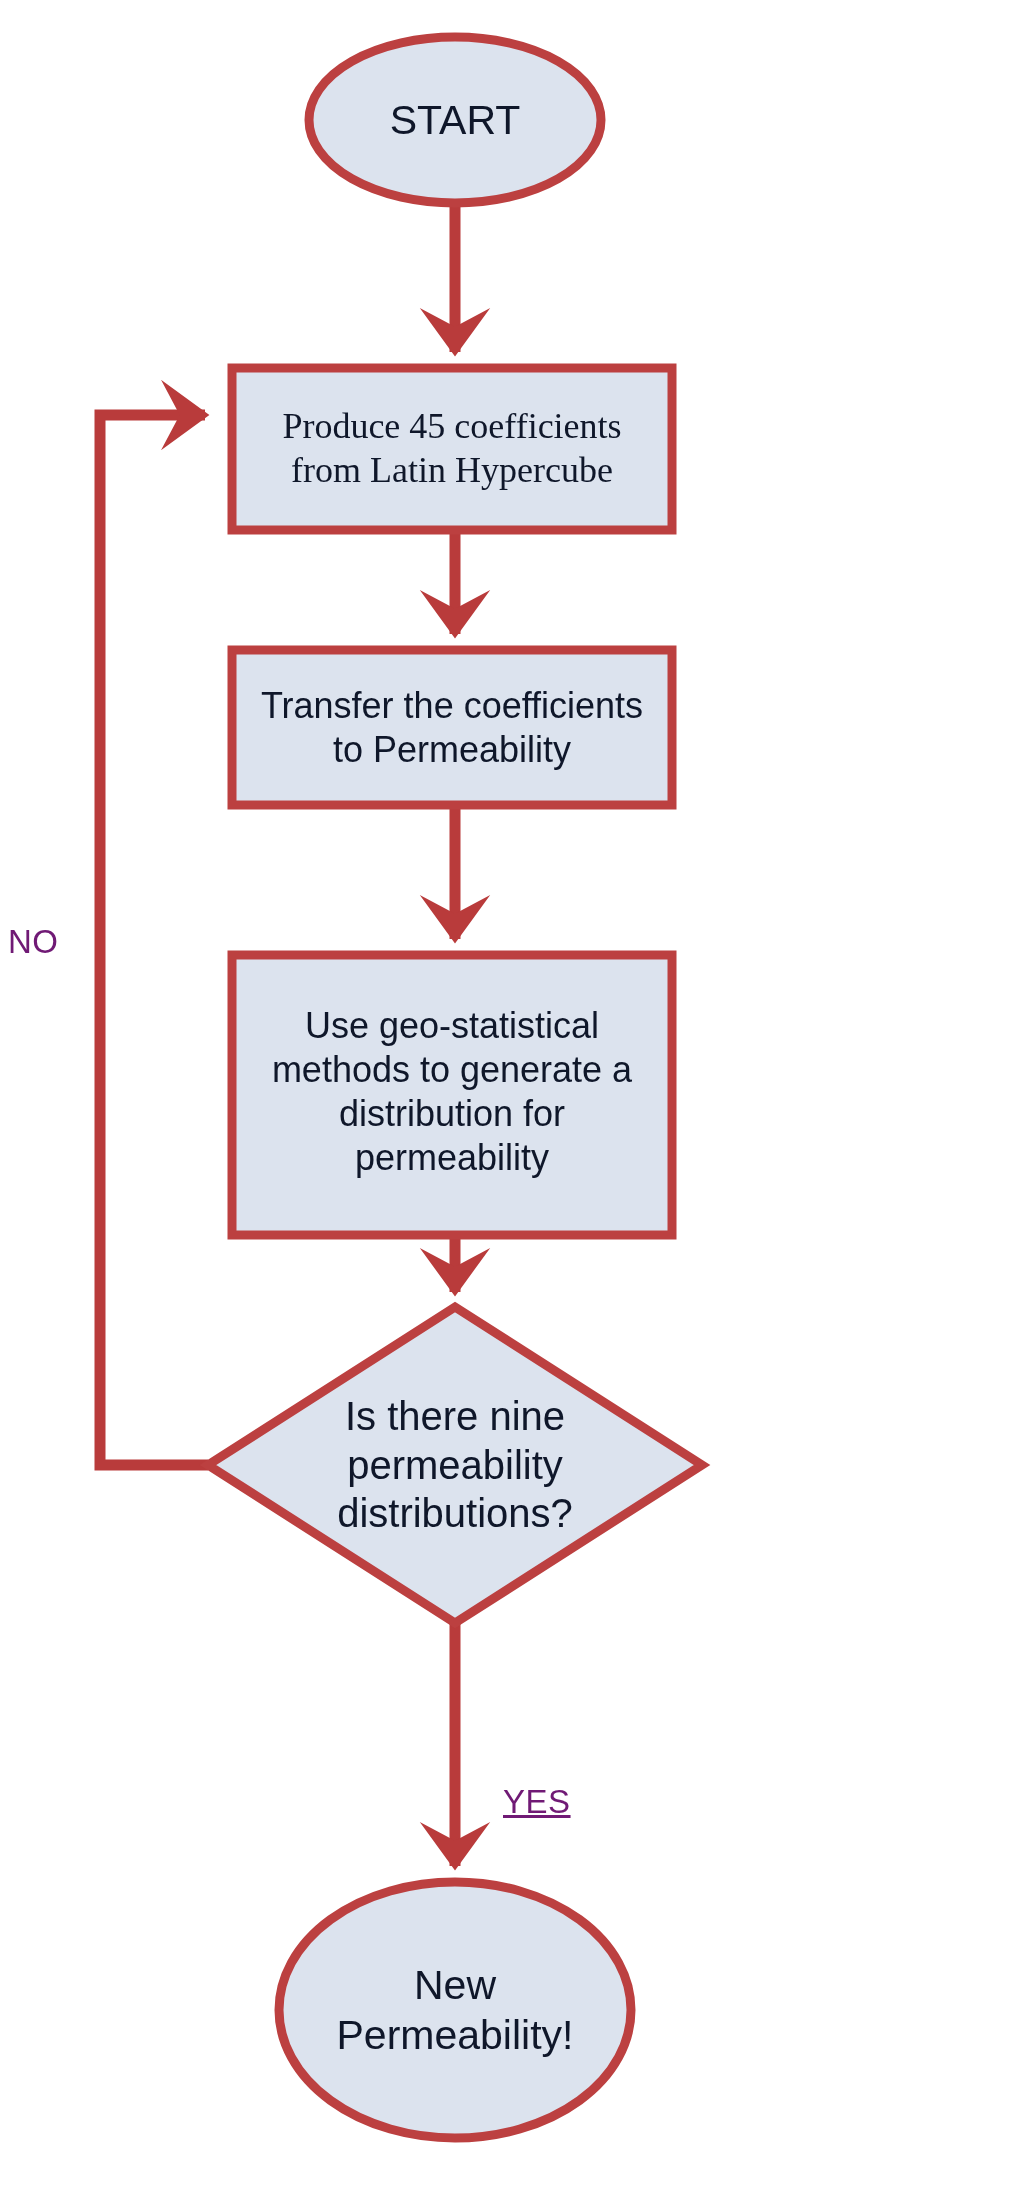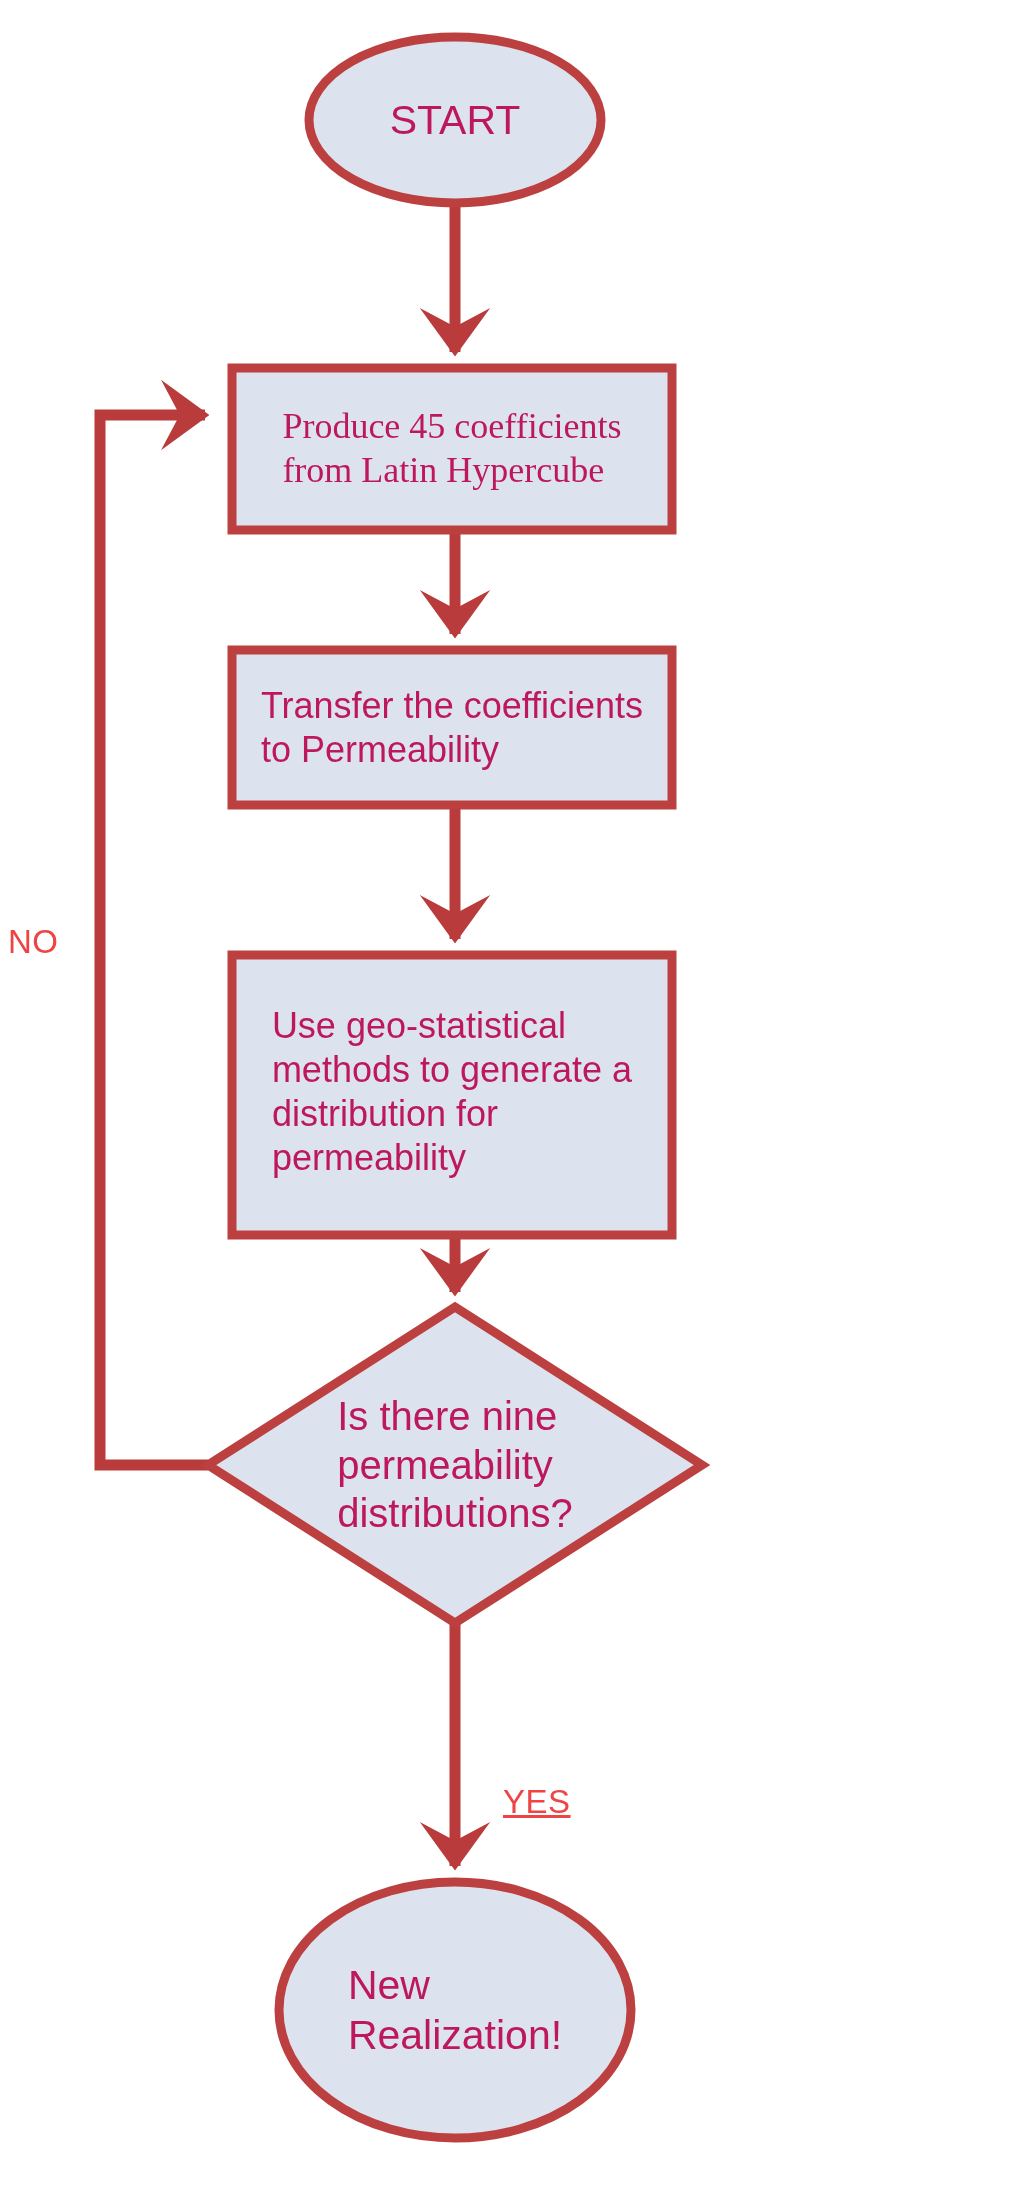--- a/index.html
+++ b/index.html
@@ -22,29 +22,30 @@
     top: 0;
     left: 0;
     width: 1026px;
     height: 2200px;
   }
   .node-label {
     position: absolute;
     display: flex;
     align-items: center;
     justify-content: center;
-    color: #be185d;
+    text-align: center;
+    color: #0f172a;
     line-height: 1.22;
     white-space: pre-line;
     pointer-events: none;
     font-family: "Liberation Sans", sans-serif;
   }
   .edge-label {
     position: absolute;
-    color: #ef4444;
+    color: #701a75;
     font-size: 33px;
     font-family: "Liberation Sans", sans-serif;
     letter-spacing: 0.5px;
   }
   .terminal-text { font-size: 41px; }
   .process-text  { font-size: 36px; }
   .decision-text { font-size: 40px; }
 </style>
 </head>
 <body>
@@ -99,19 +100,19 @@
   <div class="node-label process-text" style="left:242px; top:952px; width:420px; height:280px;">Use geo-statistical
 methods to generate a
 distribution for
 permeability</div>
 
   <div class="node-label decision-text" style="left:305px; top:1345px; width:300px; height:240px;">Is there nine
 permeability
 distributions?</div>
 
   <div class="node-label terminal-text" style="left:279px; top:1882px; width:352px; height:256px;">New
-Realization!</div>
+Permeability!</div>
 
   <div class="edge-label" style="left:8px; top:923px;">NO</div>
 
   <div class="edge-label" style="left:503px; top:1783px;text-decoration:underline;">YES</div>
 
 </div>
 
 </body></html>

